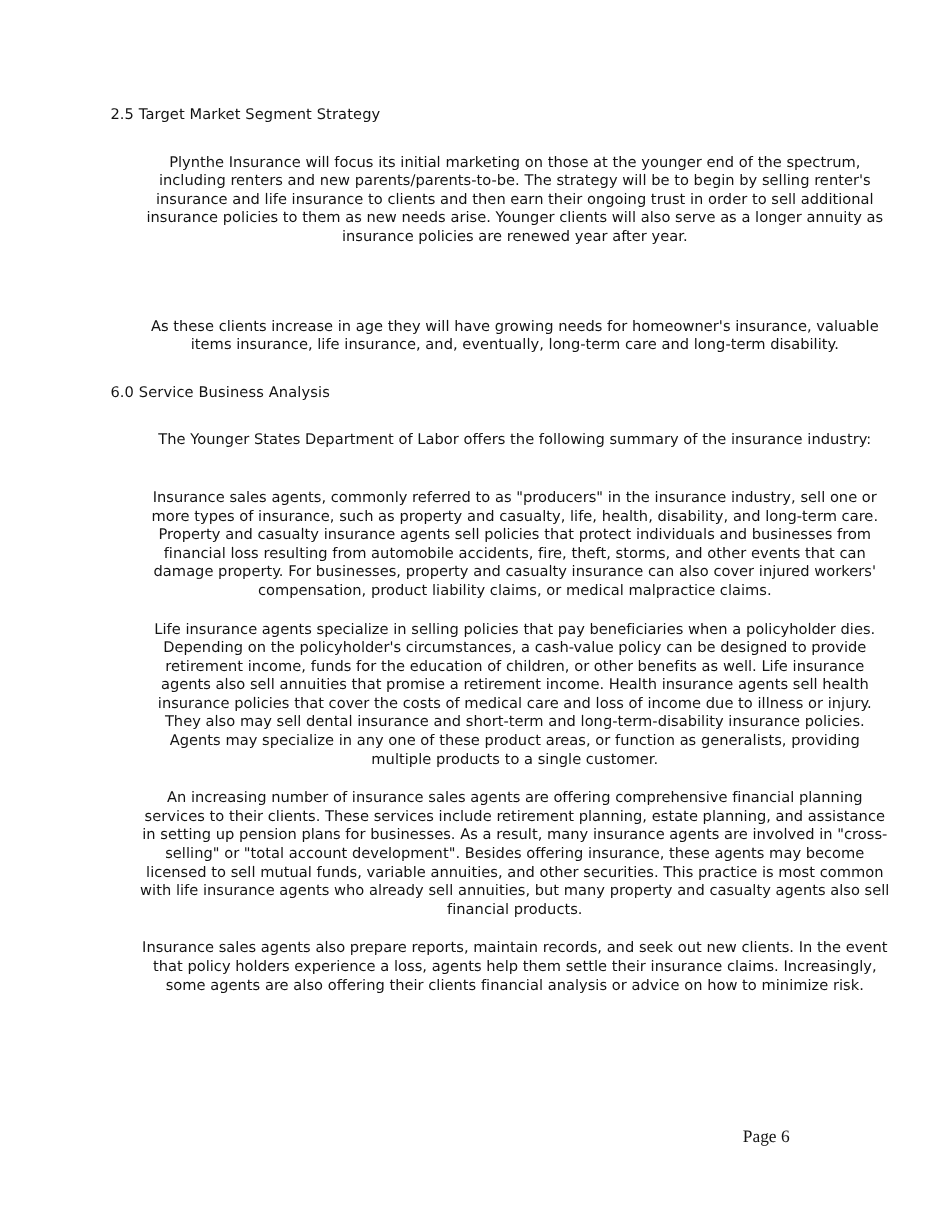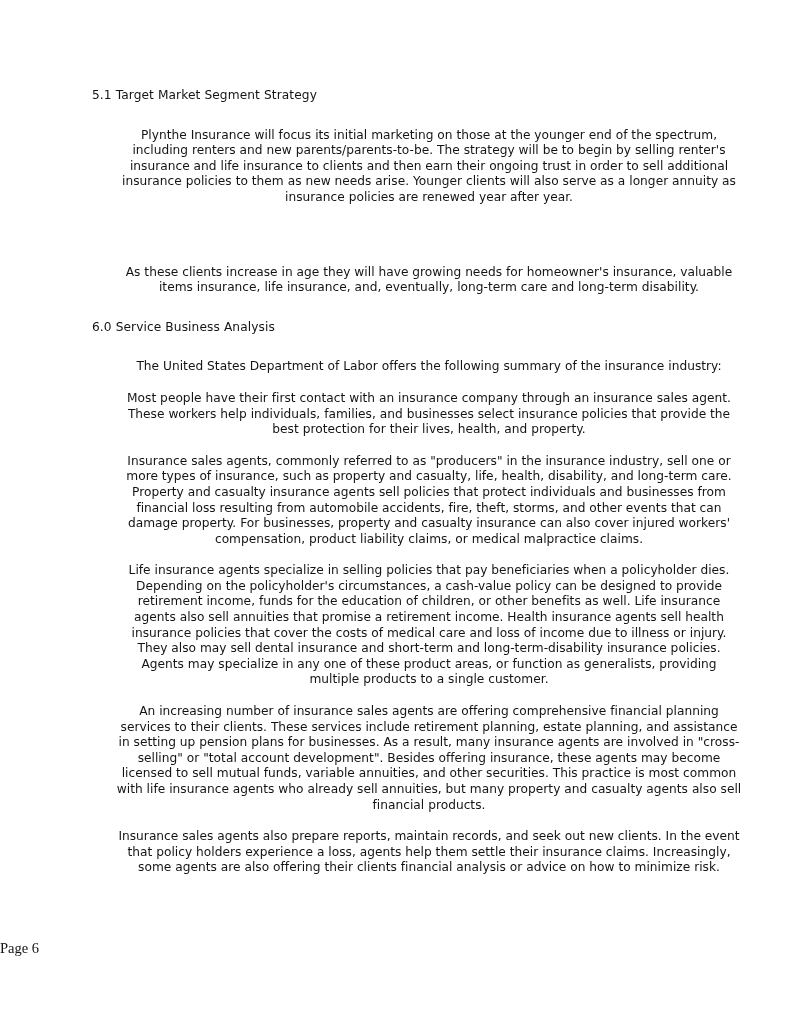--- a/index.html
+++ b/index.html
@@ -59,57 +59,56 @@
   
   .sp-sm  { height: 16px; }
   .sp-md  { height: 24px; }
   .sp-xxl { height: 59px; }
 
   .footer {
     position: absolute;
     left: 0;
     top: 939px;
     width: 686px;
-    text-align: left;
+    text-align: right;
     padding-right: 28px;
     box-sizing: border-box;
     font-family: "Liberation Serif", serif;
     font-size: 14.5px;
     line-height: 18px;
     color: #141414;
   }
 </style>
 </head>
 <body>
 
 <div class="page">
 
   <div class="content">
 
-    <h2 class="heading">5.1 Target Market Segment Strategy</h2>
+    <h2 class="heading">2.5 Target Market Segment Strategy</h2>
 
     <div class="sp-md"></div>
 
     <p class="para">Plynthe Insurance will focus its initial marketing on those at the younger end of the spectrum, including renters and new parents/parents-to-be. The strategy will be to begin by selling renter's insurance and life insurance to clients and then earn their ongoing trust in order to sell additional insurance policies to them as new needs arise. Younger clients will also serve as a longer annuity as insurance policies are renewed year after year.</p>
 
     <div class="sp-xxl"></div>
 
     <p class="para">As these clients increase in age they will have growing needs for homeowner's insurance, valuable items insurance, life insurance, and, eventually, long-term care and long-term disability.</p>
 
     <div class="sp-md"></div>
 
     <h2 class="heading">6.0 Service Business Analysis</h2>
 
     <div class="sp-md"></div>
 
-    <p class="para">The United States Department of Labor offers the following summary of the insurance industry:</p>
+    <p class="para">The Younger States Department of Labor offers the following summary of the insurance industry:</p>
 
     <div class="sp-sm"></div>
 
-    <p class="para">Most people have their first contact with an insurance company through an insurance sales agent. These workers help individuals, families, and businesses select insurance policies that provide the best protection for their lives, health, and property.</p>
 
     <div class="sp-sm"></div>
 
     <p class="para">Insurance sales agents, commonly referred to as "producers" in the insurance industry, sell one or more types of insurance, such as property and casualty, life, health, disability, and long-term care. Property and casualty insurance agents sell policies that protect individuals and businesses from financial loss resulting from automobile accidents, fire, theft, storms, and other events that can damage property. For businesses, property and casualty insurance can also cover injured workers' compensation, product liability claims, or medical malpractice claims.</p>
 
     <div class="sp-sm"></div>
 
     <p class="para">Life insurance agents specialize in selling policies that pay beneficiaries when a policyholder dies. Depending on the policyholder's circumstances, a cash-value policy can be designed to provide retirement income, funds for the education of children, or other benefits as well. Life insurance agents also sell annuities that promise a retirement income. Health insurance agents sell health insurance policies that cover the costs of medical care and loss of income due to illness or injury. They also may sell dental insurance and short-term and long-term-disability insurance policies. Agents may specialize in any one of these product areas, or function as generalists, providing multiple products to a single customer.</p>
 
     <div class="sp-sm"></div>

